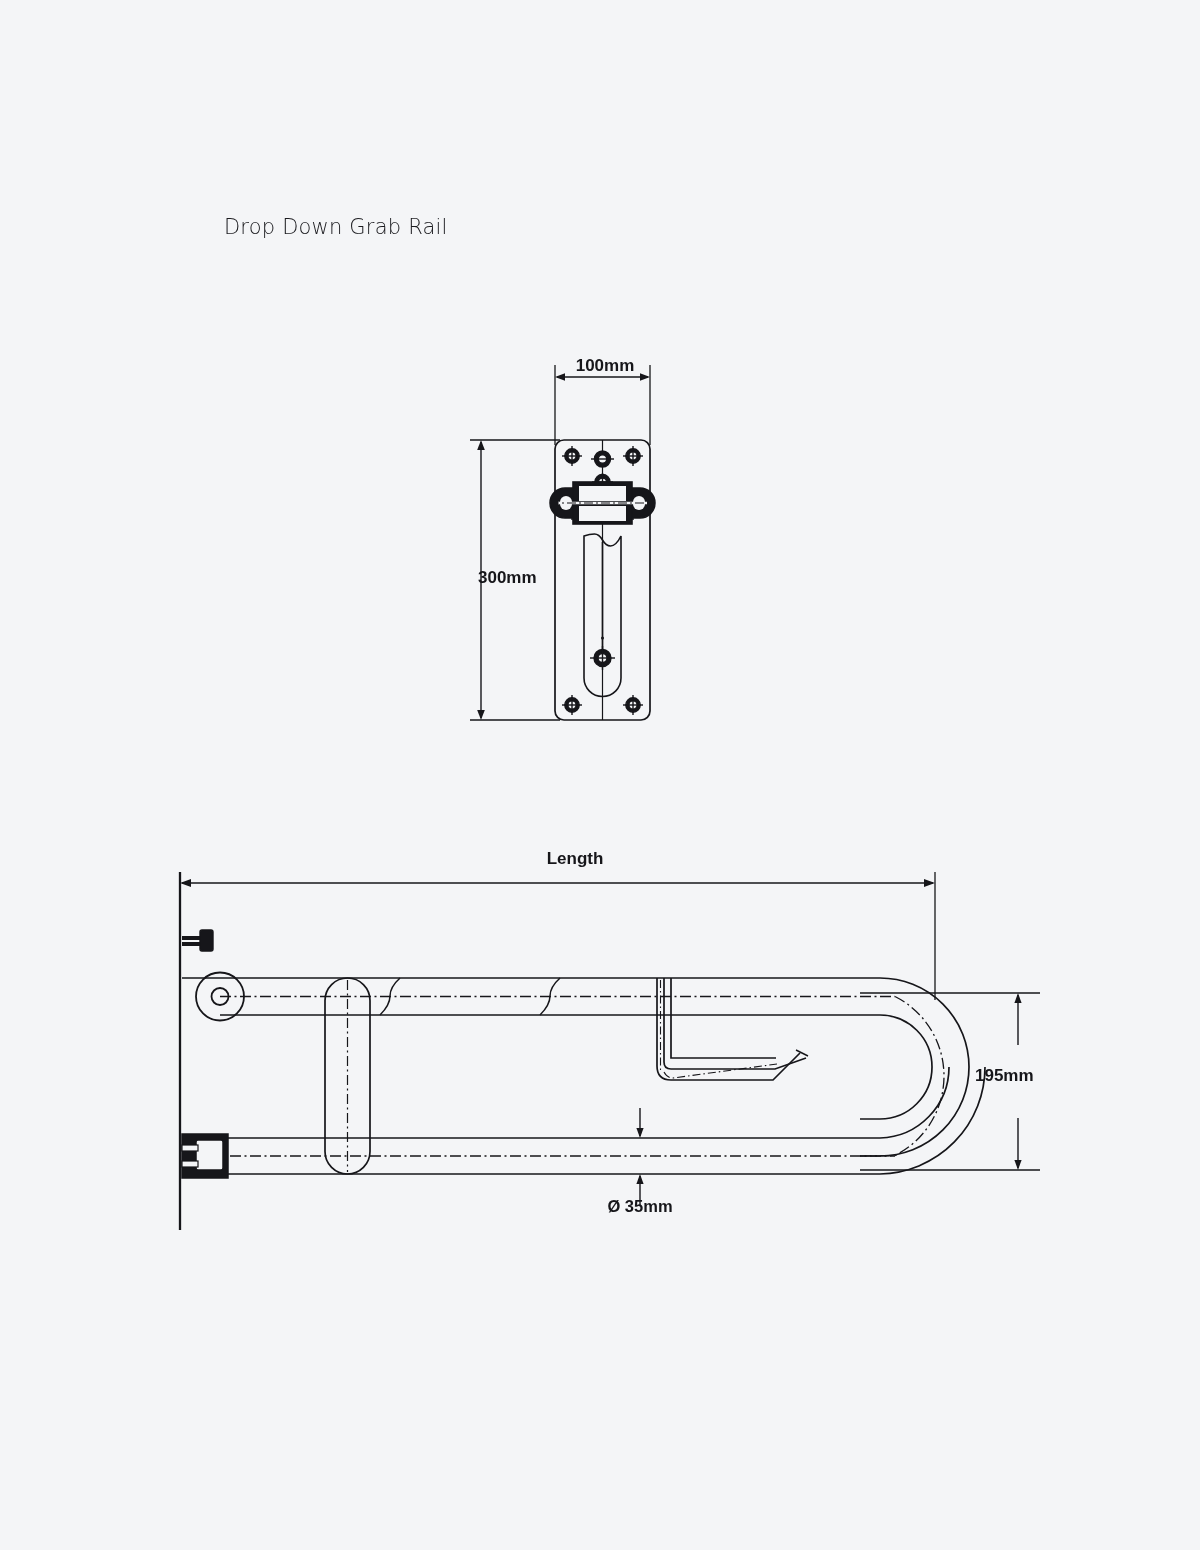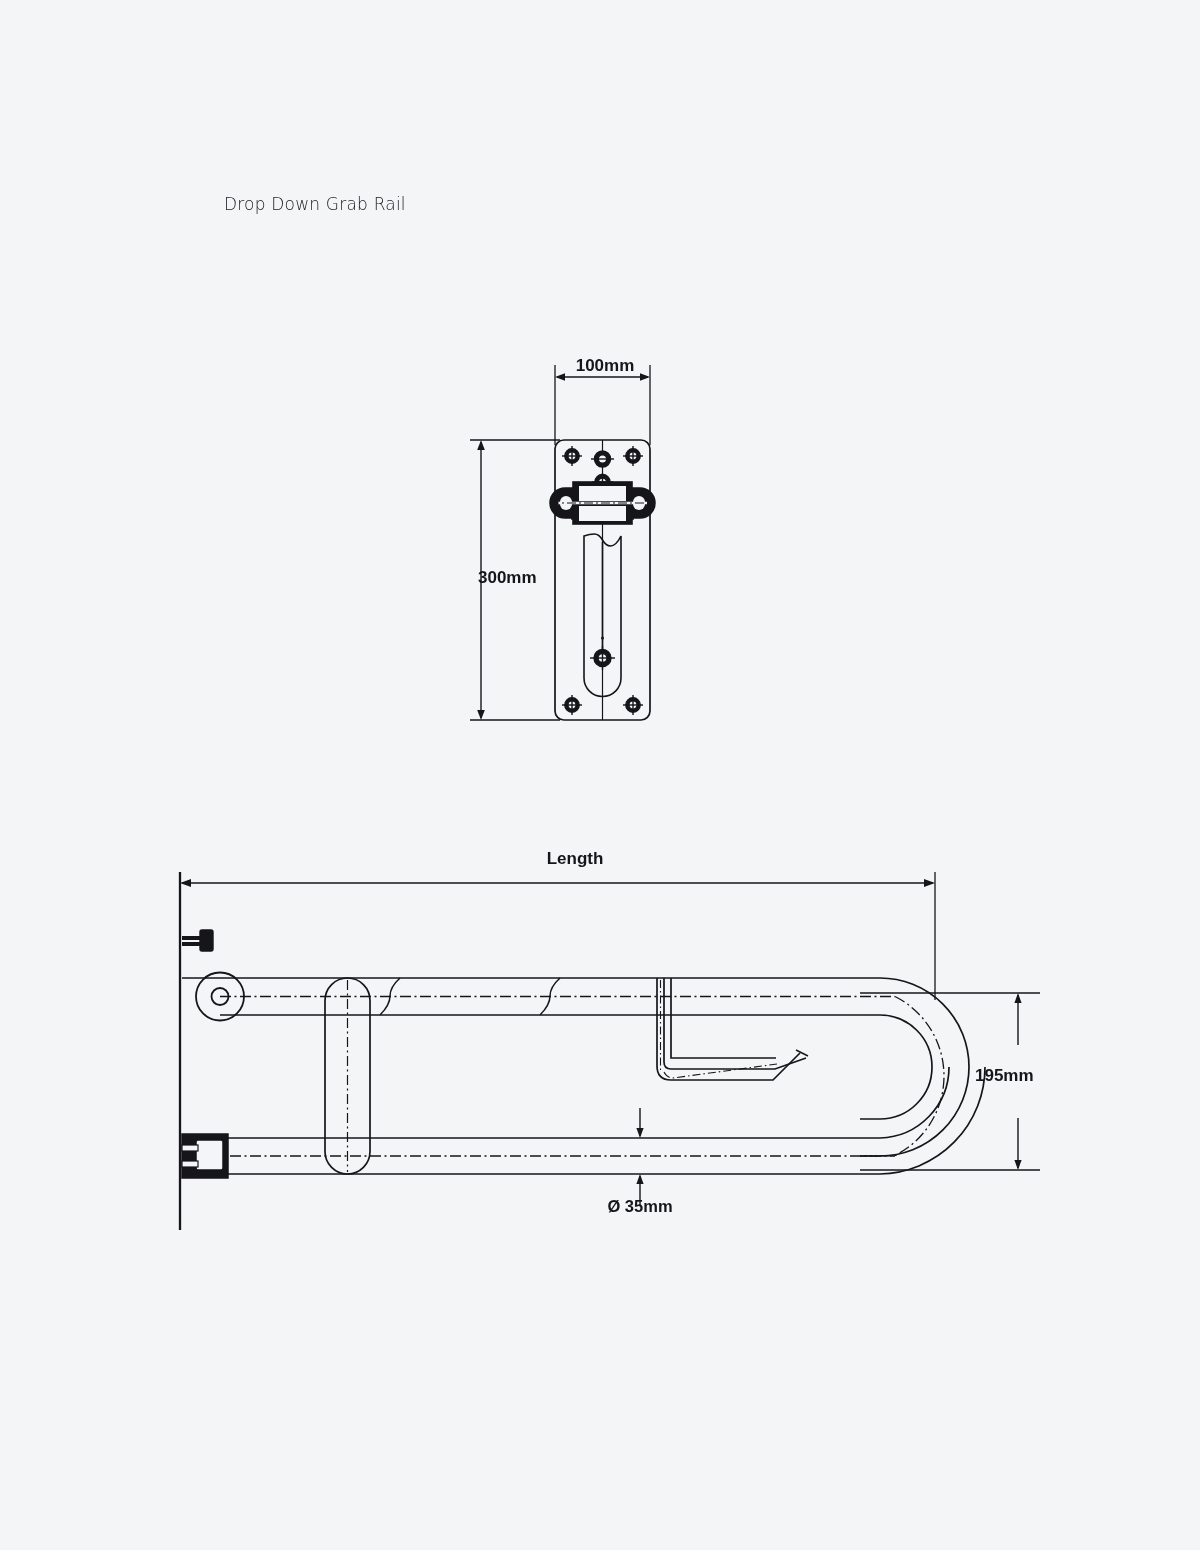--- a/index.html
+++ b/index.html
@@ -16,24 +16,24 @@
   }
   #sheet {
     position: absolute;
     left: 0; top: 0;
     width: 1200px;
     height: 1550px;
   }
   .title {
     position: absolute;
     left: 224px;
-    top: 194px;
+    top: 215px;
     font-family: "DejaVu Sans", sans-serif;
     font-weight: 300;
-    font-size: 17px;
+    font-size: 21px;
     letter-spacing: 0.2px;
     color: #1b1b1f;
     white-space: nowrap;
   }
   svg { display: block; }
   text.dim {
     font-family: "Liberation Sans", sans-serif;
     font-weight: bold;
     font-size: 17px;
     fill: #16161a;

